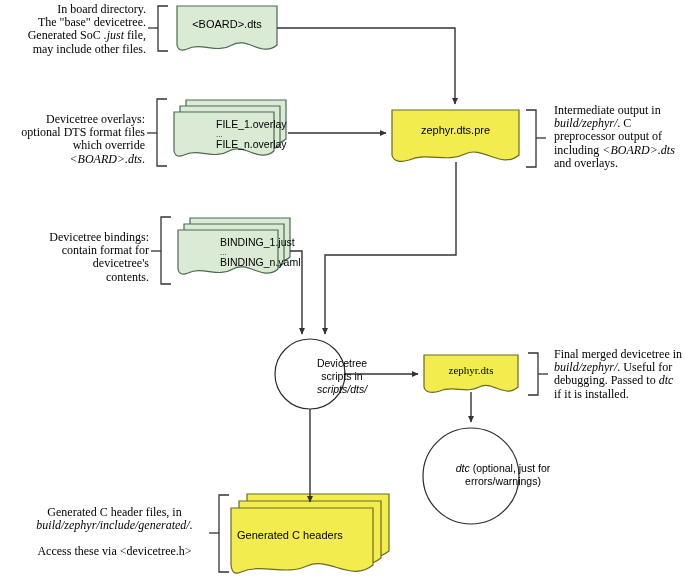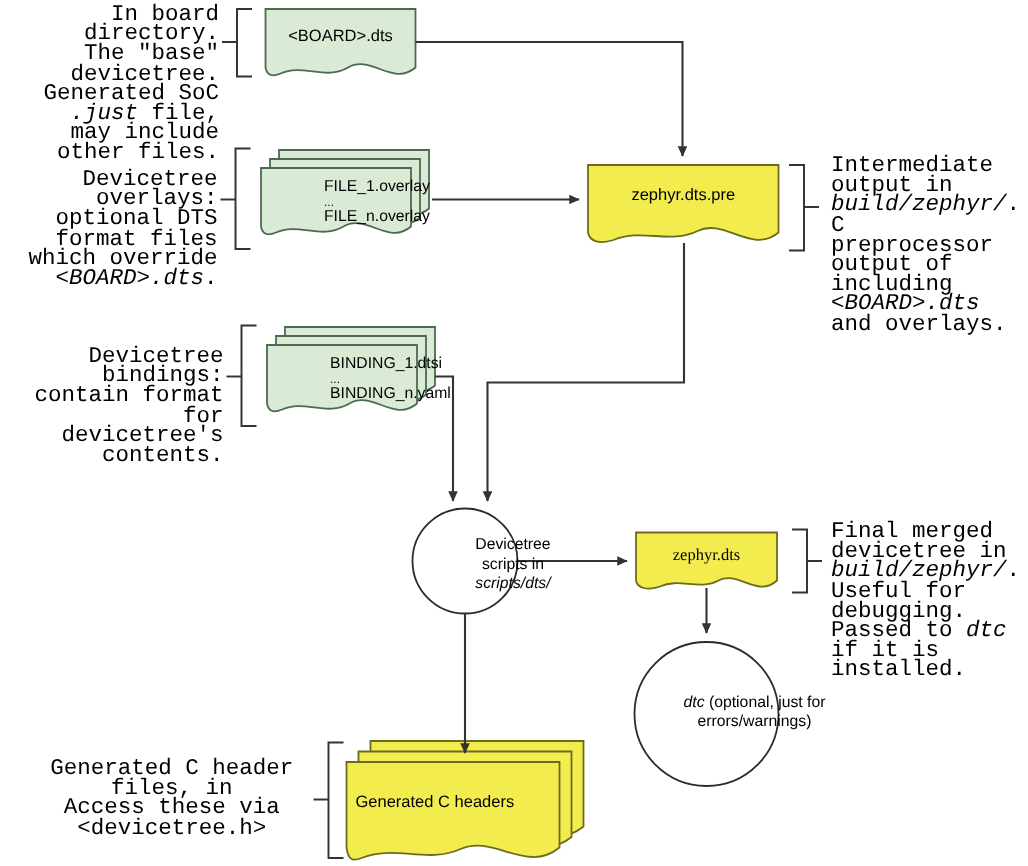--- a/index.html
+++ b/index.html
@@ -17,22 +17,22 @@
   }
   svg.layer {
     position: absolute;
     top: 0;
     left: 0;
     width: 685px;
     height: 577px;
   }
   .anno {
     position: absolute;
-    font-family: Liberation Mono, monospace;
-    font-size: 15px;
+    font-family: Liberation Serif, serif;
+    font-size: 12px;
     line-height: 13.2px;
     color: #000000;
     white-space: pre-line;
   }
   .anno-right { text-align: right; }
   .anno-left  { text-align: left; }
   .anno-center{ text-align: center; }
   .node-label {
     position: absolute;
     font-family: "Liberation Sans", sans-serif;
@@ -158,21 +158,21 @@
     <span>&lt;BOARD&gt;.dts</span>
   </div>
 
   <div class="node-label small" style="left:180px; top:118px; width:100px; text-align:left; padding-left:4px;">
     <div>FILE_1.overlay</div>
     <div style="font-size:8px; line-height:7px;">...</div>
     <div>FILE_n.overlay</div>
   </div>
 
   <div class="node-label small" style="left:184px; top:236px; width:100px; text-align:left; padding-left:4px;">
-    <div>BINDING_1.dtsi</div>
+    <div>BINDING_1.just</div>
     <div style="font-size:8px; line-height:7px;">...</div>
     <div>BINDING_n.yaml</div>
   </div>
 
   <div class="node-label" style="left:392px; top:124px; width:127px;">
     <span>zephyr.dts.pre</span>
   </div>
 
   <div class="node-label small" style="left:275px; top:357px; width:70px;">
     <div>Devicetree</div>
@@ -196,15 +196,15 @@
   <div class="anno anno-right" style="left:16px; top:3px; width:130px;"><div>In board directory.</div><div>The "base" devicetree.</div><div><span>Generated SoC </span><span class="ital">.just</span><span> file,</span></div><div>may include other files.</div></div>
 
   <div class="anno anno-right" style="left:4px; top:113px; width:141px;"><div>Devicetree overlays:</div><div>optional DTS format files</div><div><span>which override </span><span class="ital">&lt;BOARD&gt;.dts</span><span>.</span></div></div>
 
   <div class="anno anno-right" style="left:8px; top:231px; width:141px;"><div>Devicetree bindings:</div><div>contain format for devicetree's</div><div>contents.</div></div>
 
   <div class="anno anno-left" style="left:554px; top:104px; width:128px;"><div>Intermediate output in</div><div><span class="ital">build/zephyr/</span><span>. C</span></div><div>preprocessor output of</div><div><span>including </span><span class="ital">&lt;BOARD&gt;.dts</span></div><div>and overlays.</div></div>
 
   <div class="anno anno-left" style="left:554px; top:348px; width:130px;"><div>Final merged devicetree in</div><div><span class="ital">build/zephyr/</span><span>. Useful for</span></div><div><span>debugging. Passed to </span><span class="ital">dtc</span></div><div>if it is installed.</div></div>
 
-  <div class="anno anno-center" style="left:22px; top:506px; width:185px;"><div>Generated C header files, in</div><div style="">Access these via &lt;devicetree.h&gt;</div></div>
+  <div class="anno anno-center" style="left:22px; top:506px; width:185px;"><div>Generated C header files, in</div><div class="ital">build/zephyr/include/generated/.</div><div style="margin-top:13px;">Access these via &lt;devicetree.h&gt;</div></div>
 
 </div>
 
 </body></html>

